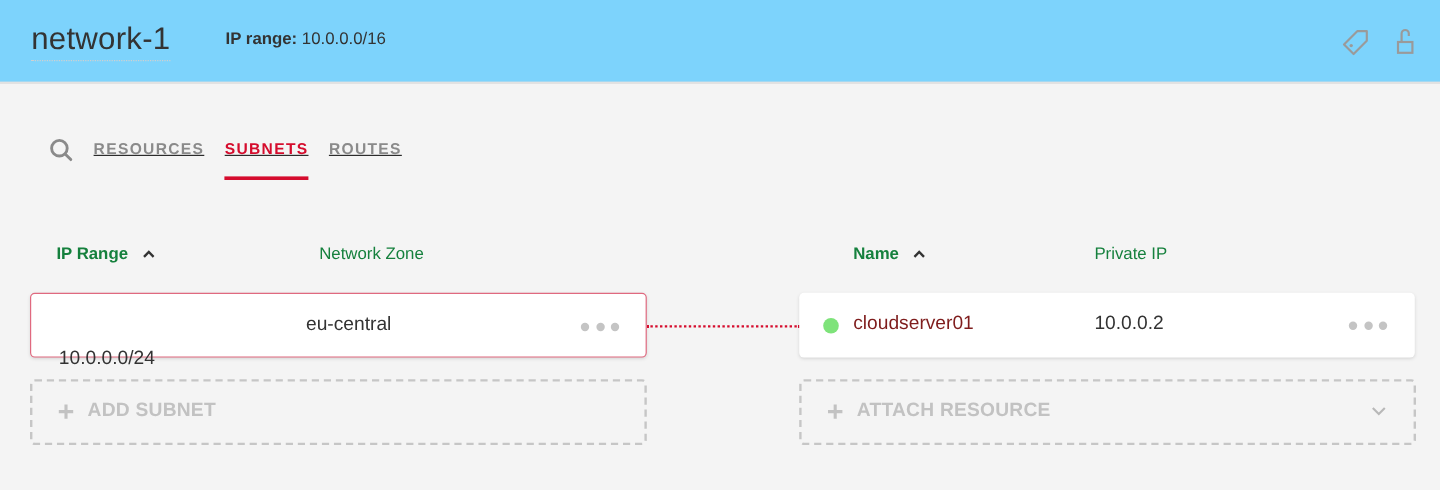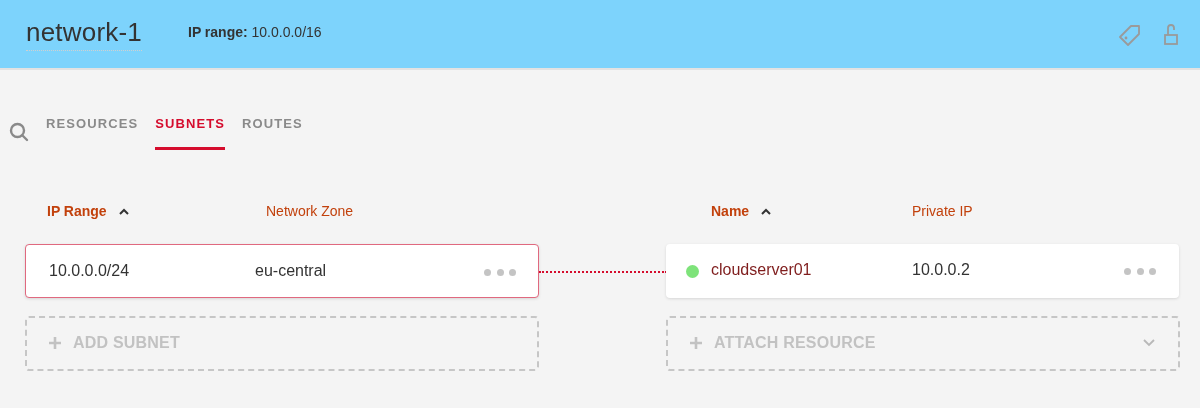--- a/index.html
+++ b/index.html
@@ -26,36 +26,36 @@
     position: absolute; left: 188px; top: 24px;
     font-size: 14px; color: #333;
   }
   .ip-range .lbl { font-weight: bold; color: #333; }
   .header-icon {
     position: absolute; top: 20px; width: 30px; height: 30px;
     display: flex; align-items: center; justify-content: center;
     cursor: pointer;
   }
   .tabs {
-    position: absolute; left: 8px; top: 108px; height: 42px;
-    display: flex; align-items: center;
+    position: absolute; left: 40px; top: 108px; height: 42px;
+    display: flex; align-items: flex-start; text-decoration: underline;
   }
   .search-icon { width: 22px; height: 22px; margin-top: 6px; margin-right: 16px; cursor: pointer; }
   .tab {
     font-size: 13px; font-weight: bold; letter-spacing: 1.1px;
     color: #8a8a8a; margin-right: 17px; padding-top: 8px; height: 42px;
     cursor: pointer; position: relative;
   }
   .tab.active { color: #d50c2d; }
   .tab.active::after {
     content: ""; position: absolute; left: 0; right: 0; bottom: 0;
     height: 3px; background: #d50c2d;
   }
   .col-header {
-    position: absolute; top: 203px; font-size: 14px; color: #c2410c;
+    position: absolute; top: 203px; font-size: 14px; color: #15803d;
   }
   .col-header.bold { font-weight: bold; }
   .sort-icon { display: inline-block; margin-left: 8px; vertical-align: middle; }
   .card {
     position: absolute; height: 54px; background: #fff; border-radius: 4px;
     box-shadow: 0 1px 3px rgba(0,0,0,0.12);
   }
   .card.selected { border: 1px solid #e0697f; }
   .cell { position: absolute; top: 17px; font-size: 16px; color: #333; }
   .dots {
@@ -127,21 +127,21 @@
 
 <div class="col-header bold" style="left:711px;">
   <span>Name</span>
   <svg class="sort-icon" width="10" height="8" viewBox="0 0 10 8">
     <path d="M1 6 L5 2 L9 6" fill="none" stroke="#333" stroke-width="2"></path>
   </svg>
 </div>
 <div class="col-header" style="left:912px;">Private IP</div>
 
 <div class="card selected" style="left:25px; top:244px; width:514px;">
-  <div class="cell" style="left:23px;">10.0.0.0/24</div>
+  <div class="cell" style="left:23px;margin-top:28px;">10.0.0.0/24</div>
   <div class="cell" style="left:229px;">eu-central</div>
   <div class="dots" style="left:458px;">
       <span></span>
       <span></span>
       <span></span>
     </div>
 </div>
 
 <div class="connector"></div>
 

